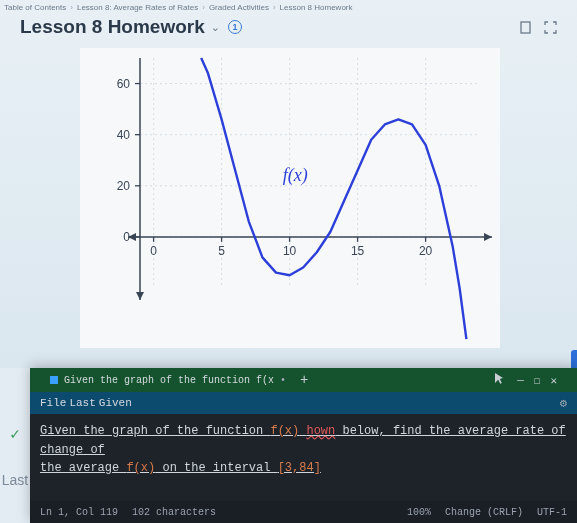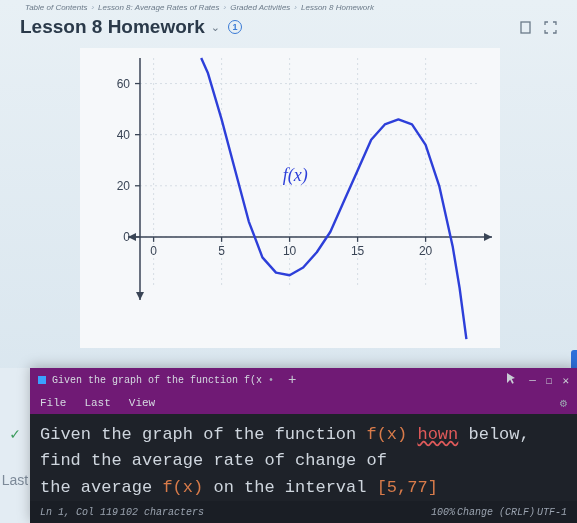--- a/index.html
+++ b/index.html
@@ -7,25 +7,24 @@
     width: 577px;
     height: 523px;
     font-family: Arial, sans-serif;
     background: linear-gradient(180deg, #e8f0f5 0%, #d5e3ed 100%);
     overflow: hidden;
     position: relative;
   }
   .breadcrumb {
     font-size: 8px;
     color: #6b7a89;
-    padding: 3px 25px 2px;
+    padding: 3px 4px 2px;
     display: flex;
     gap: 4px;
     align-items: flex-end;
-    font-style: italic;
   }
   .breadcrumb .sep { color: #9ab; }
   .header {
     display: flex;
     align-items: center;
     padding: 2px 20px 6px;
   }
   .header h1 {
     font-size: 19px;
     font-weight: 600;
@@ -70,22 +69,22 @@
     background: #1e2229;
     color: #c8cdd4;
     font-family: Consolas, 'Courier New', monospace;
     font-size: 11px;
     box-shadow: 0 -2px 12px rgba(0,0,0,.25);
   }
   .editor .tabbar {
     display: flex;
     align-items: center;
     height: 24px;
-    background: #701a75;
-    padding: 0 8px;
+    background: #14532d;
+    padding: 0 20px;
     text-align: center;
   }
   .tabbar .dot {
     width: 8px; height: 8px;
     background: #3aa0ff;
     margin-right: 6px;
   }
   .tabbar .tabname {
     color: #d5dae1;
     font-size: 10px;
@@ -98,47 +97,47 @@
   .tabbar .plus { color: #c8cdd4; margin-left: 14px; font-size: 14px; line-height: 1; cursor: pointer; }
   .tabbar .spacer { flex: 1; }
   .tabbar .cursor-icn { color: #c8cdd4; margin-right: 12px; font-size: 11px; }
   .tabbar .win { display: flex; gap: 10px; align-items: center; }
   .tabbar .win span { color: #c8cdd4; font-size: 11px; cursor: pointer; }
   .menubar {
     display: flex;
     align-items: center;
     height: 22px;
     padding: 0 10px;
-    gap: 18px;
-    background: #701a75;
+    gap: 3px;
+    background: #0c4a6e;
   }
   .menubar .m { font-size: 11px; color: #d5dae1; cursor: pointer; }
   .menubar .spacer { flex: 1; }
   .menubar .gear { color: #9aa3af; font-size: 12px; cursor: pointer; }
   .editor .content {
     padding: 8px 10px 4px;
     line-height: 1.55;
-    font-size: 17px;
+    font-size: 12px;
     color: #cfd6de;
     height: 82px;
+    text-decoration: underline;
   }
   .content .kw { color: #d87b4a; }
   .content .err { color: #e05a5a; text-decoration: underline wavy #e05a5a; }
   .statusbar {
     position: absolute;
     left: 0; right: 0; bottom: 0;
     height: 22px;
     background: #1a1e25;
     display: flex;
     align-items: center;
     padding: 0 10px;
     font-size: 10px;
     color: #9aa3af;
-    gap: 2px;
-    font-style: italic;
+    gap: 14px;
   }
   .statusbar .grow { flex: 1; }
   .left-strip {
     position: absolute;
     left: 0; bottom: 0;
     width: 30px; height: 155px;
     background: #e3ecf3;
     display: flex;
     flex-direction: column;
     align-items: center;
@@ -245,27 +244,27 @@
     </span>
     <span class="win">
       <span>—</span>
       <span>☐</span>
       <span>✕</span>
     </span>
   </div>
   <div class="menubar">
     <span class="m">File</span>
     <span class="m">Last</span>
-    <span class="m">View</span>
+    <span class="m">Given</span>
     <span class="spacer"></span>
     <span class="gear">⚙</span>
   </div>
   <div class="content">
     <span>Given the graph of the function </span><span class="kw">f(x)</span><span> </span><span class="err">hown</span><span> below, find the average rate of change of</span><br>
-    <span>the average </span><span class="kw">f(x)</span><span> on the interval </span><span class="kw">[5,77]</span>
+    <span>the average </span><span class="kw">f(x)</span><span> on the interval </span><span class="kw">[3,84]</span>
   </div>
   <div class="statusbar">
     <span>Ln 1, Col 119</span>
     <span>102 characters</span>
     <span class="grow"></span>
     <span>100%</span>
     <span>Change (CRLF)</span>
     <span>UTF-1</span>
   </div>
 </div>

